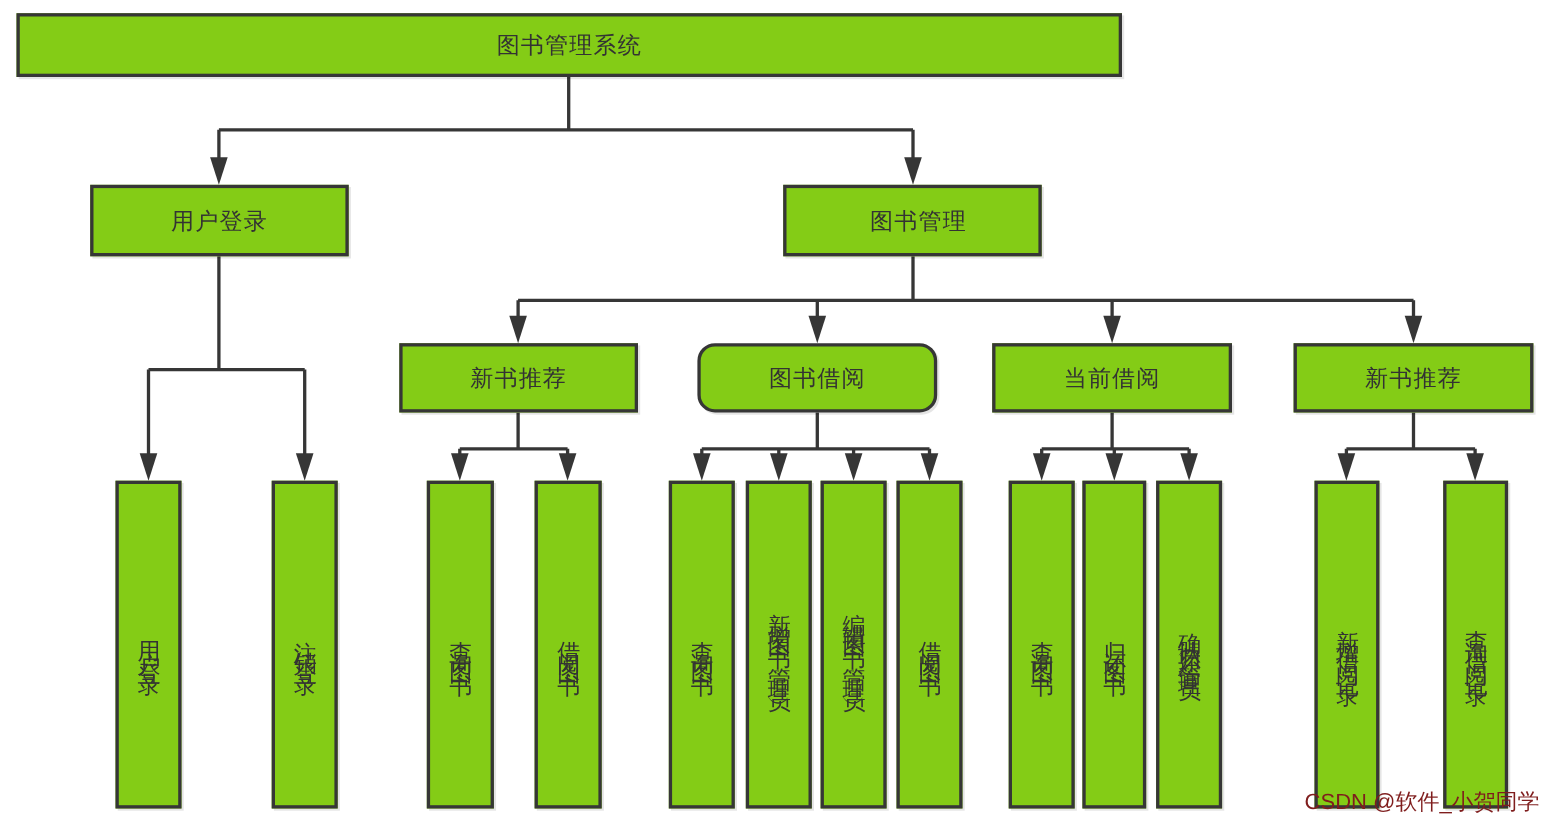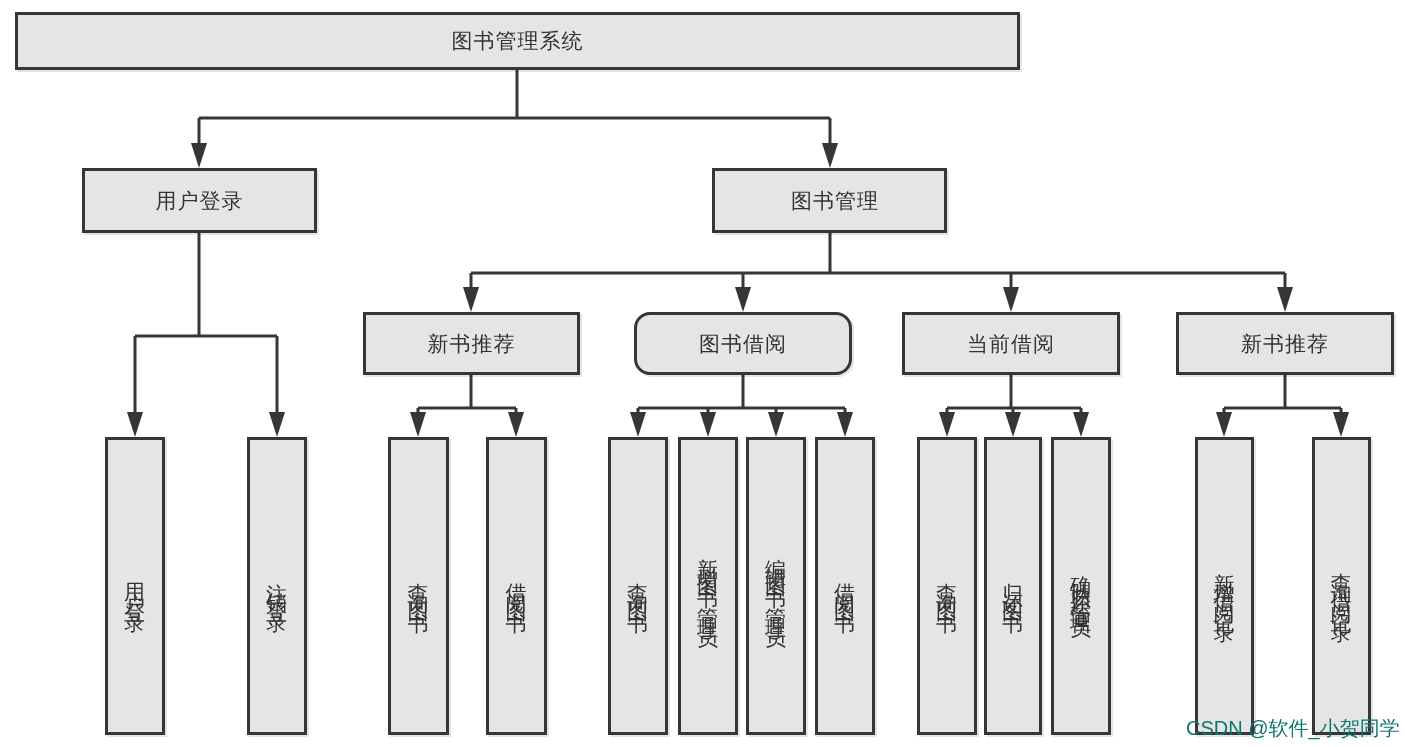--- a/index.html
+++ b/index.html
@@ -8,42 +8,42 @@
     width:1405px;height:747px;
     background:#ffffff;
     font-family:"Liberation Sans","DejaVu Sans",sans-serif;
     color:#333333;
     overflow:hidden;
   }
   svg.wires{position:absolute;left:0;top:0;pointer-events:none;}
   .box{
     position:absolute;
     box-sizing:border-box;
-    background:#e5e5e5;
+    background:#84cc16;
     border:3px solid #363636;
     display:flex;align-items:center;justify-content:center;
     box-shadow:2px 2px 0 rgba(0,0,0,0.10);
     text-align:center;
   }
   .h-label{font-size:21px;letter-spacing:1px;white-space:nowrap;}
   .v-label{
     writing-mode:vertical-rl;
     text-orientation:mixed;
     font-size:21px;
     letter-spacing:10px;
     line-height:1;
     white-space:nowrap;
   }
   .leaf{top:437px;height:298px;}
   .lvl3{top:312px;height:63px;width:218px;}
   .watermark{
     position:absolute;
     left:1186px;top:715px;
     font-size:20px;
-    color:#0f766e;
+    color:#7f1d1d;
     white-space:nowrap;
   }
 </style>
 </head>
 <body>
 
 <div class="stage">
 
   <svg class="wires" width="1405" height="747" viewBox="0 0 1405 747">
     <g stroke="#363636" stroke-width="3" fill="none">

